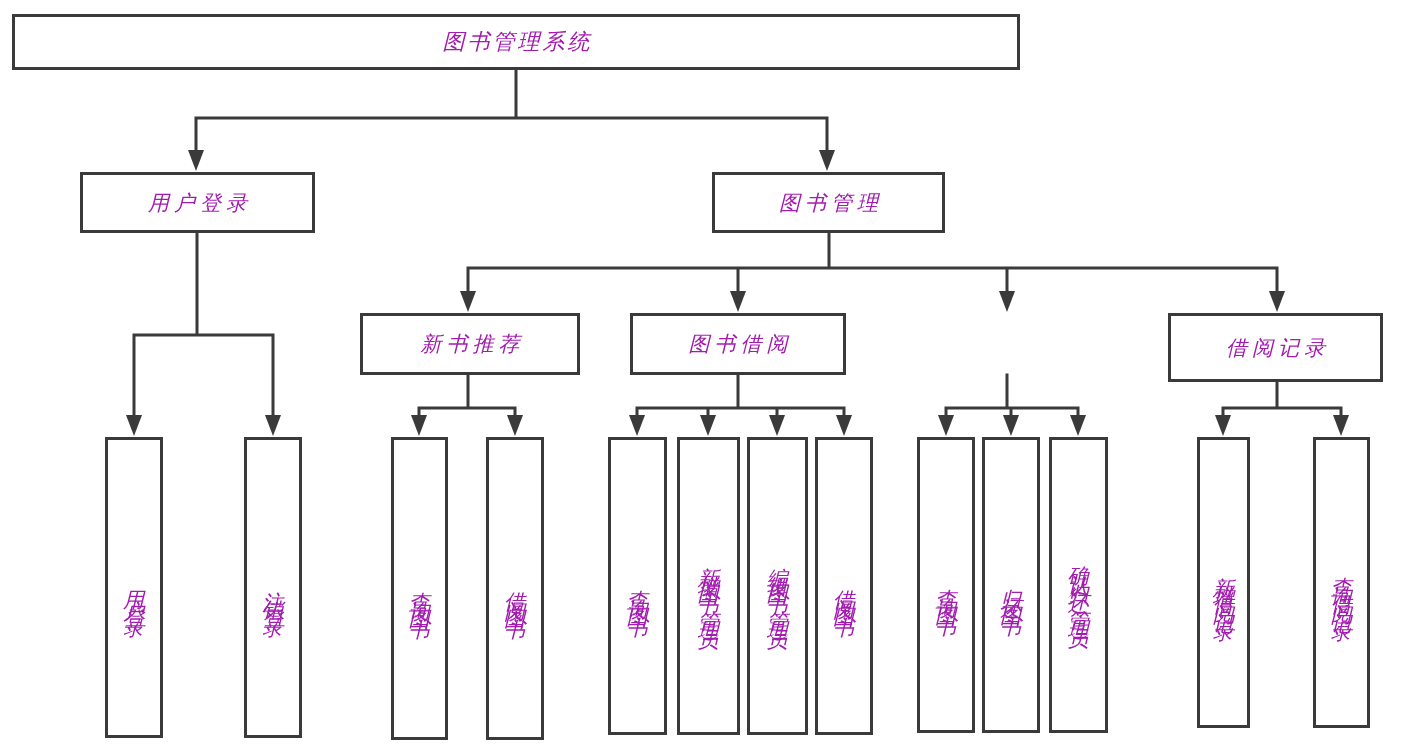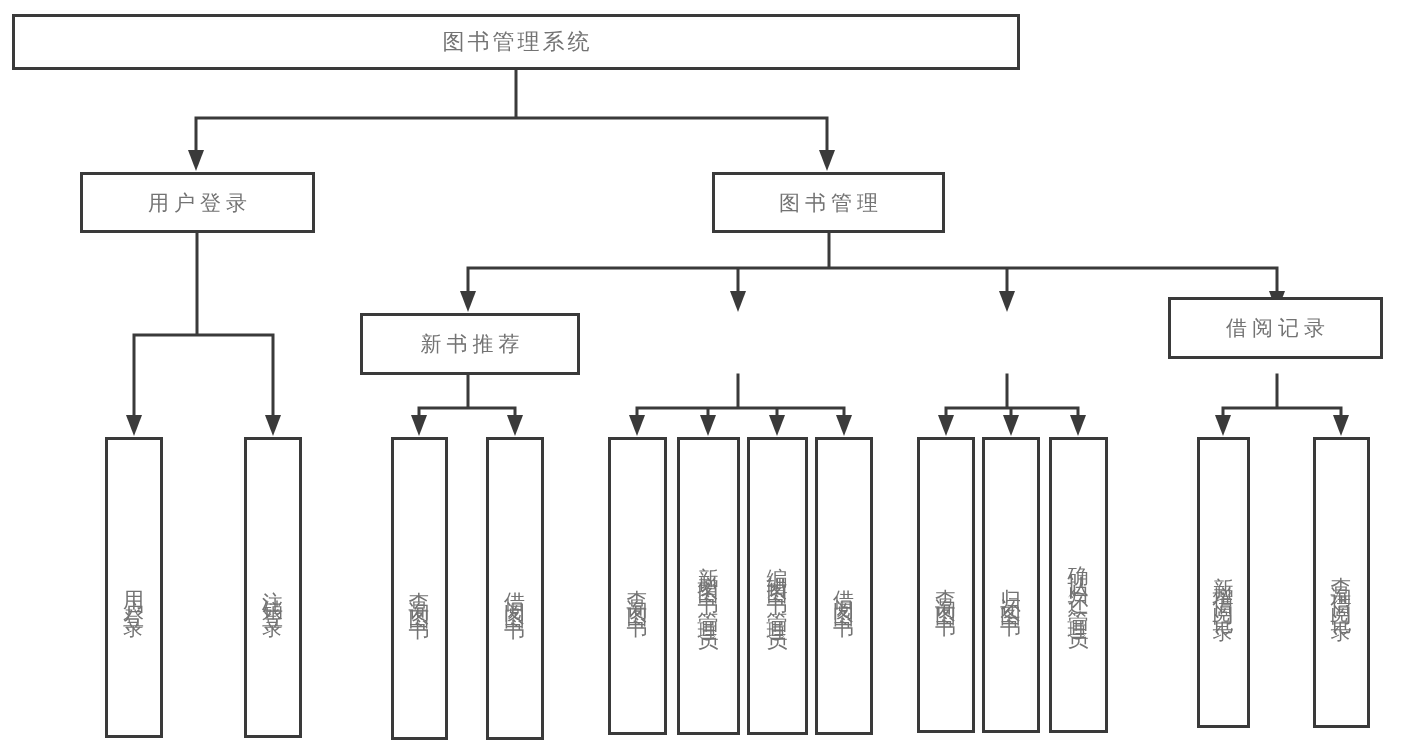--- a/index.html
+++ b/index.html
@@ -18,22 +18,23 @@
     z-index: 1;
   }
   .box {
     position: absolute;
     box-sizing: border-box;
     border: 3px solid #3a3a3a;
     background: #ffffff;
     display: flex;
     align-items: center;
     justify-content: center;
-    color: #737373;
+    color: #a21caf;
     z-index: 2;
+    font-style: italic;
   }
   .hlabel {
     font-size: 21px;
     letter-spacing: 5px;
     margin-right: -5px;
     white-space: nowrap;
   }
   .root .hlabel { font-size: 22px; letter-spacing: 3px; margin-right: -3px; }
   .vlabel {
     writing-mode: vertical-rl;
@@ -118,21 +119,24 @@
   <div class="box" style="left:80px; top:172px; width:235px; height:61px;">
     <span class="hlabel">用户登录</span>
   </div>
   <div class="box" style="left:712px; top:172px; width:233px; height:61px;text-align:right;">
     <span class="hlabel">图书管理</span>
   </div>
 
   <div class="box" style="left:360px; top:313px; width:220px; height:62px;">
     <span class="hlabel">新书推荐</span>
   </div>
-  <div class="box" style="left:1168px; top:297px; width:215px; height:62px;">
+  <div class="box" style="left:630px; top:313px; width:216px; height:62px;">
+    <span class="hlabel">图书借阅</span>
+  </div>
+  <div class="box" style="left:1168px; top:313px; width:215px; height:69px;">
     <span class="hlabel">借阅记录</span>
   </div>
 
   <div class="box" style="left:105px; top:437px; width:58px; height:301px;">
     <span class="vlabel">用户登录</span>
   </div>
   <div class="box" style="left:244px; top:437px; width:58px; height:301px;">
     <span class="vlabel">注销登录</span>
   </div>
 

